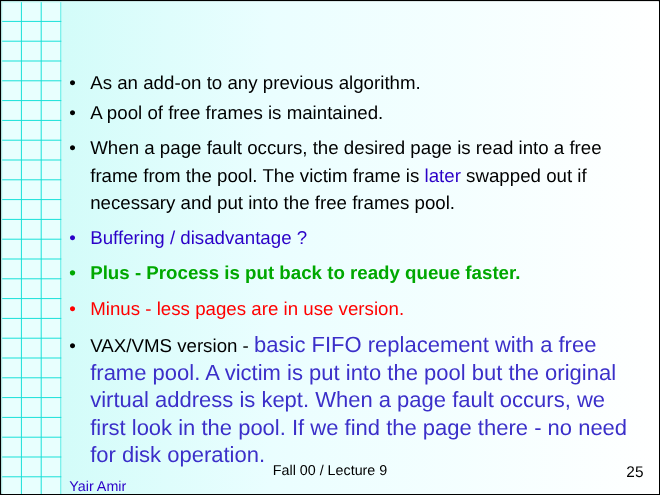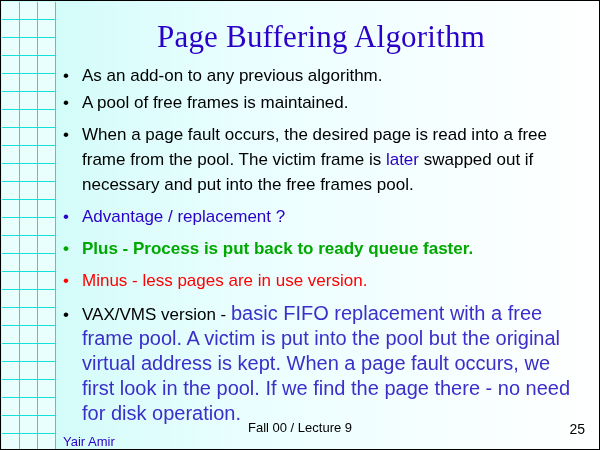--- a/index.html
+++ b/index.html
@@ -116,42 +116,41 @@
   }
 </style>
 </head>
 <body>
 
 <div id="slide">
 
   <div id="grid-strip"></div>
   <div id="grid-cover"></div>
 
-  <div id="title">Page Buffering Algorithm</div>
 
   <div id="body-list">
 
     <div class="bullet-row">
       <span class="bullet-mark">•</span>
       <span class="bullet-text">As an add-on to any previous algorithm.</span>
     </div>
 
     <div class="bullet-row">
       <span class="bullet-mark">•</span>
       <span class="bullet-text">A pool of free frames is maintained.</span>
     </div>
 
     <div class="bullet-row gap-top">
       <span class="bullet-mark">•</span>
       <span class="bullet-text"><span>When a page fault occurs, the desired page is read into a free frame from the pool. The victim frame is </span><span class="b-blue">later</span><span> swapped out if necessary and put into the free frames pool.</span></span>
     </div>
 
     <div class="bullet-row gap-top">
       <span class="bullet-mark b-blue">•</span>
-      <span class="bullet-text b-blue">Advantage / replacement ?</span>
+      <span class="bullet-text b-blue">Buffering / disadvantage ?</span>
     </div>
 
     <div class="bullet-row gap-top">
       <span class="bullet-mark b-green">•</span>
       <span class="bullet-text b-green">Plus - Process is put back to ready queue faster.</span>
     </div>
 
     <div class="bullet-row gap-top">
       <span class="bullet-mark b-red">•</span>
       <span class="bullet-text b-red">Minus - less pages are in use version.</span>

